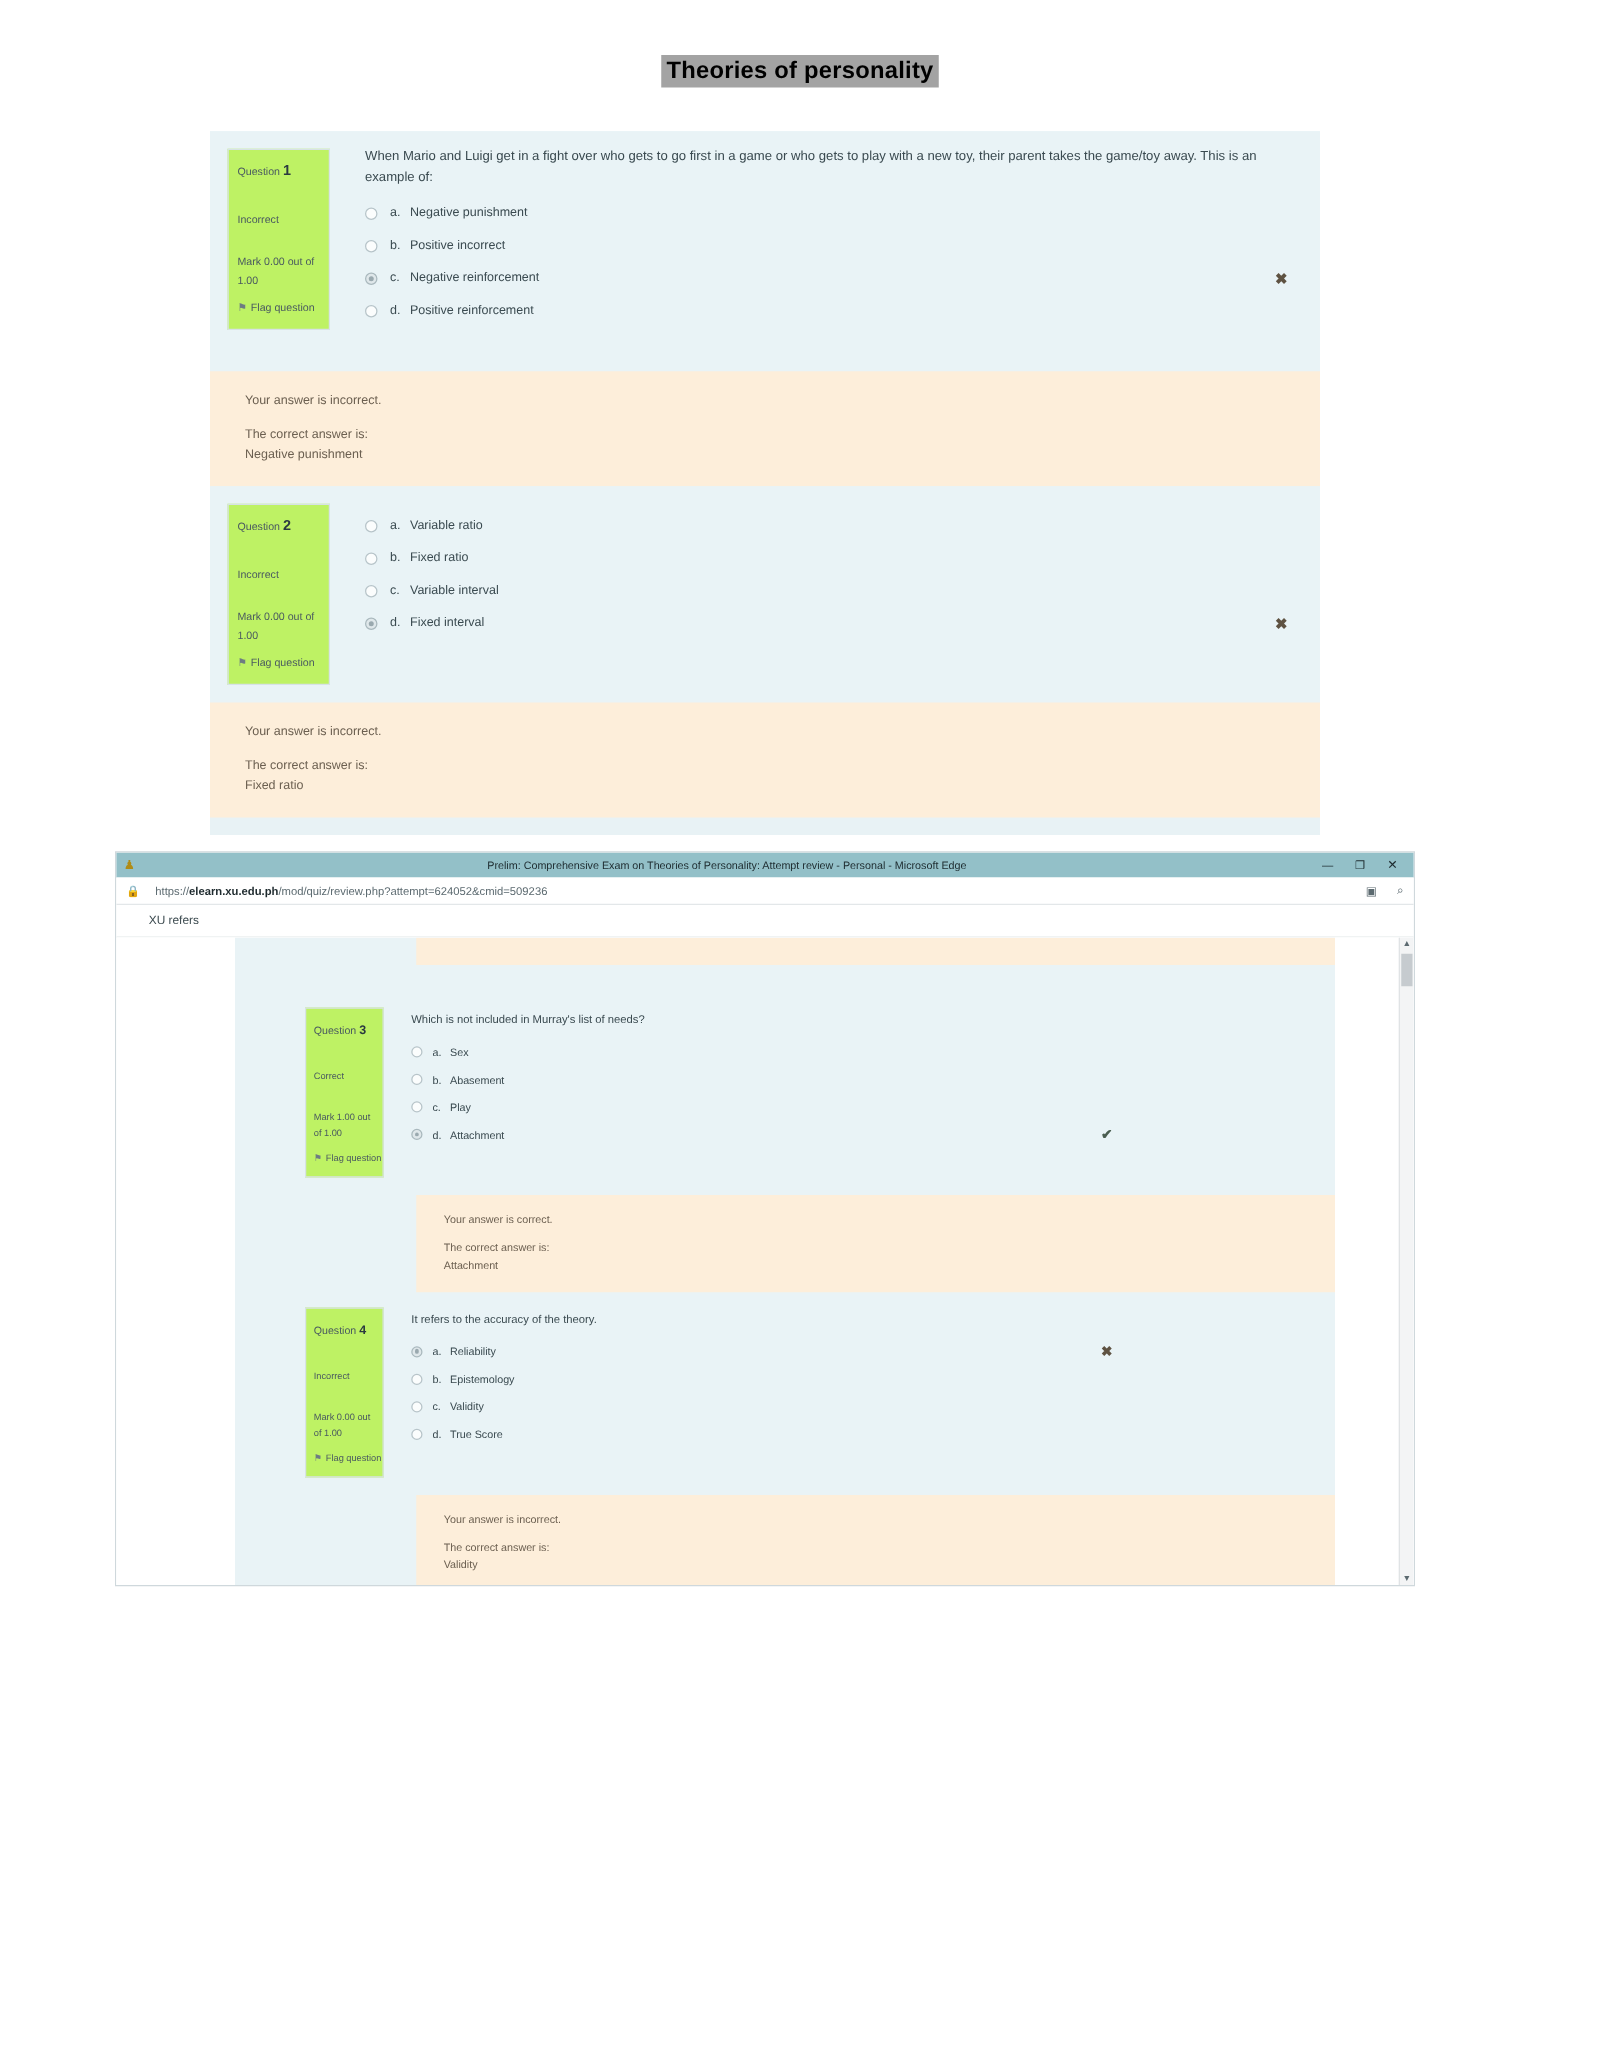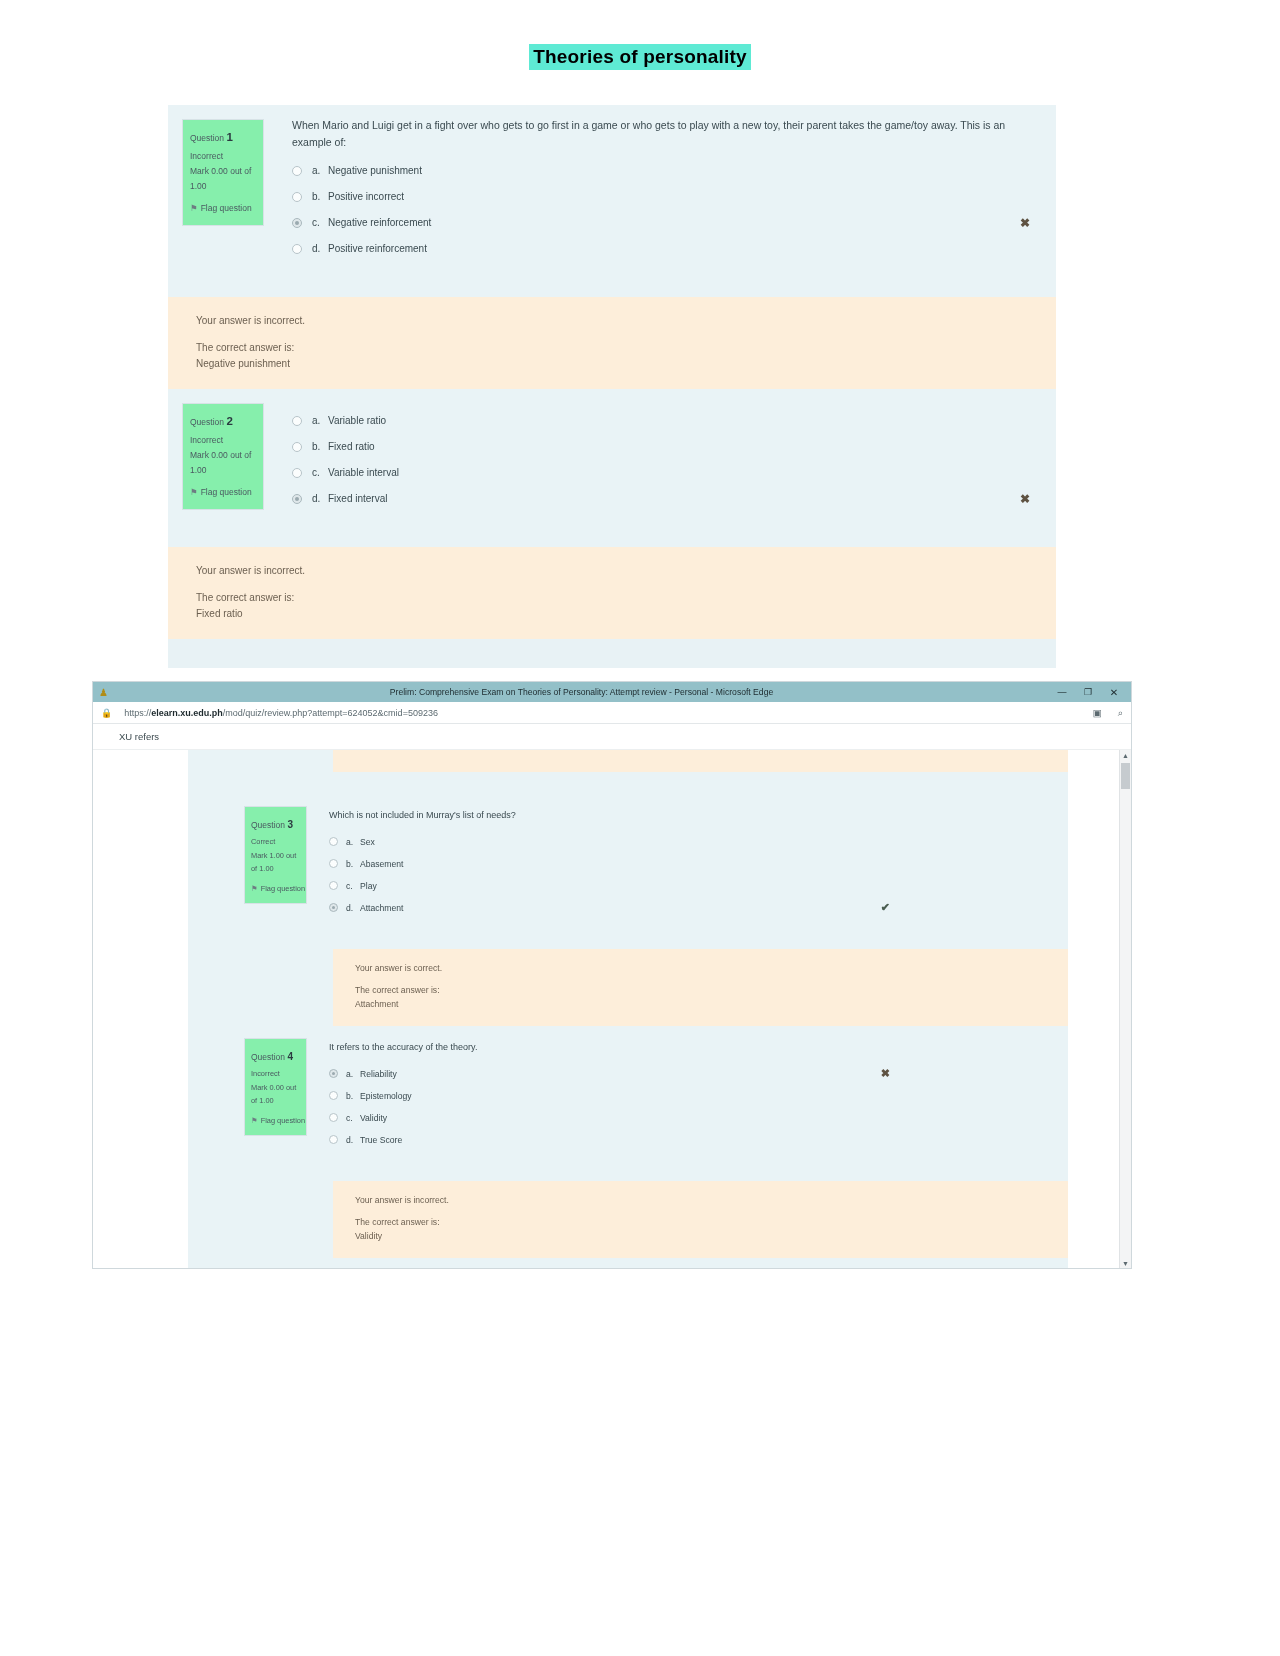--- a/index.html
+++ b/index.html
@@ -5,39 +5,39 @@
   html,body{margin:0;padding:0;}
   body{
     width:1280px;height:1656px;background:#ffffff;
     font-family:"Liberation Sans", sans-serif;
     color:#222;position:relative;overflow:hidden;
   }
 
   
   .doc-title-wrap{position:absolute;top:44px;left:0;width:1280px;text-align:center;}
   .doc-title{
-    display:inline-block;background:#5eead4;color:#000;
+    display:inline-block;background:#a3a3a3;color:#000;
     font-size:19px;font-weight:bold;letter-spacing:.2px;padding:2px 4px;
   }
 
   
   .shot-top{
     position:absolute;left:168px;top:105px;width:888px;height:563px;
     background:#e8f2f5;overflow:hidden;
   }
   .qbody{background:#e9f3f6;}
   .q-row{display:flex;align-items:flex-start;}
   .q-info{
     width:82px;margin:14px 0 0 14px;padding:8px 7px 10px 7px;
-    background:#86efac;border:1px solid #d7e2e6;box-sizing:border-box;
+    background:#bef264;border:1px solid #d7e2e6;box-sizing:border-box;
     font-size:8.5px;line-height:1.72;color:#4a5a60;
   }
   .q-info .qnum{font-size:8.5px;color:#4a5a60;}
   .q-info .qnum b{font-size:11.5px;color:#2b3a40;font-weight:bold;}
-  .q-info .row{margin-top:1px;}
+  .q-info .row{margin-top:20px;}
   .flagrow{margin-top:7px;color:#4a5a60;white-space:nowrap;}
   .flagrow .flag{display:inline-block;margin-right:3px;color:#6d7c82;}
 
   .q-main{flex:1;padding:12px 18px 14px 28px;position:relative;}
   .q-text{font-size:10.5px;line-height:1.62;color:#3a4a50;max-width:720px;}
   .opts{margin-top:14px;}
   .opt{display:flex;align-items:center;font-size:10px;color:#3a4a50;margin-bottom:15px;}
   .radio{
     width:8px;height:8px;border:1px solid #b7c4c9;border-radius:50%;
     background:#fbfdfd;margin-right:10px;flex:none;position:relative;

